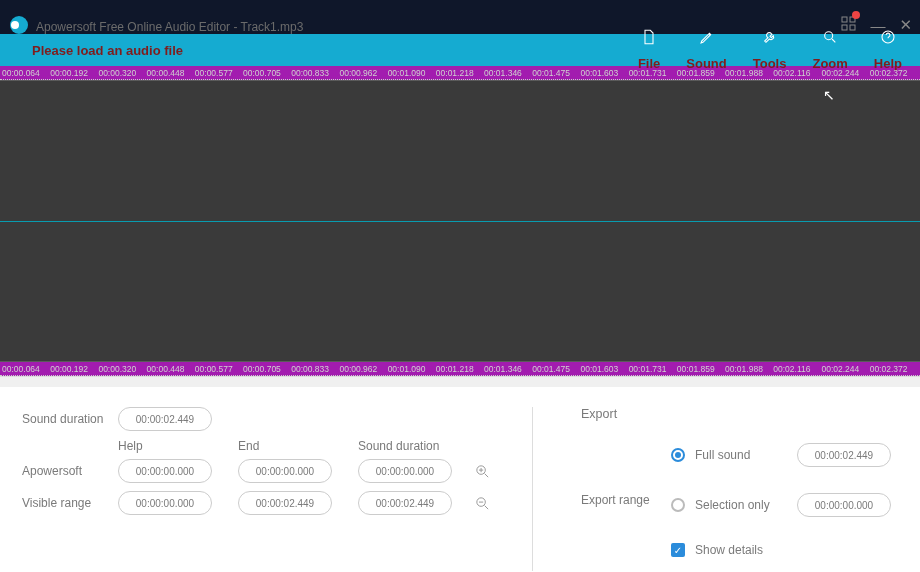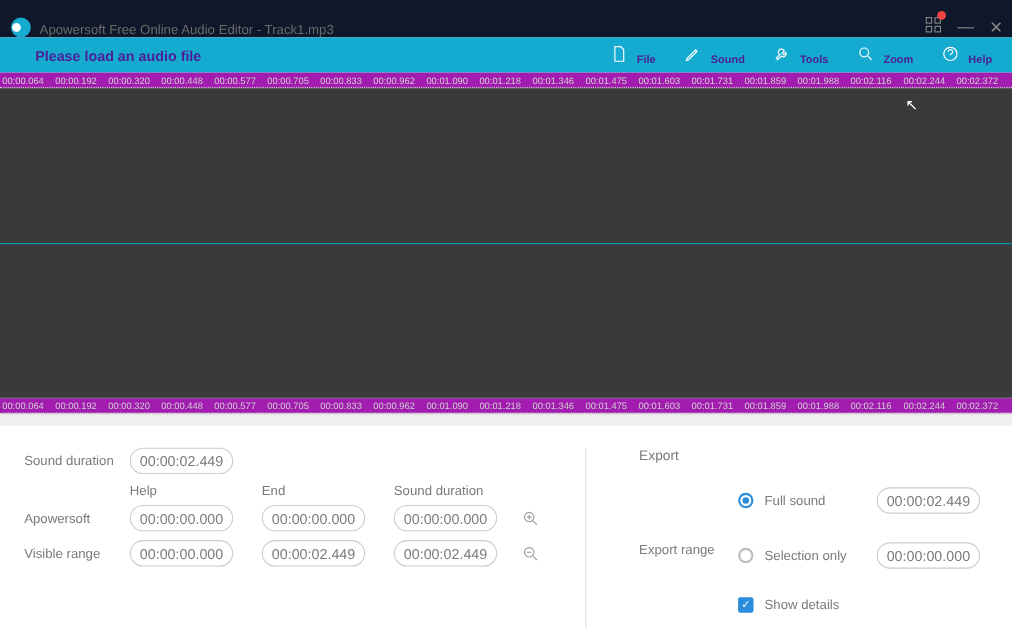--- a/index.html
+++ b/index.html
@@ -9,24 +9,24 @@
 .titlebar { height: 34px; background: #0f172a; display: flex; align-items: flex-end; padding: 0 8px 0 10px; gap: 8px; }
 .logo { width: 18px; height: 18px; border-radius: 50%; background: #15abd1; position: relative; display: flex; align-items: center; justify-content: center; }
 .logo::after { content: ""; position: absolute; width: 8px; height: 8px; border-radius: 50%; background: #fff; left: 1px; top: 5px; }
 .title-text { color: #6b6b6b; font-size: 12px; flex: 1; }
 .win-controls { display: flex; align-items: center; gap: 14px; }
 .apps-icon { position: relative; }
 .apps-icon::after { content: ""; position: absolute; width: 8px; height: 8px; background: #e44; border-radius: 50%; top: -5px; right: -4px; }
 .win-btn { color: #888; font-size: 15px; cursor: pointer; }
 
 
-.toolbar { height: 32px; background: #15abd1; display: flex; align-items: center; padding: 0 18px 0 22px; gap: 10px; color: #4c1d95; }
+.toolbar { height: 32px; background: #15abd1; display: flex; align-items: center; padding: 0 18px 0 22px; gap: 10px; color: #7f1d1d; }
 .toolbar-left { display: flex; align-items: center; gap: 10px; font-size: 13px; font-weight: 600; }
 .toolbar-right { margin-left: auto; display: flex; align-items: center; gap: 26px; }
-.tb-item { display: flex; align-items: flex-end; gap: 8px; font-size: 10px; font-weight: 600; cursor: pointer; }
+.tb-item { display: flex; align-items: center; gap: 8px; font-size: 13px; font-weight: 600; cursor: pointer; flex-direction: column; }
 .tb-item svg { width: 16px; height: 16px; stroke: #fff; fill: none; stroke-width: 1.6; }
 
 
 .ruler { height: 14px; background: #a21caf; border-bottom: 1px dotted #ccc; display: flex; font-size: 8.5px; color: #d0d0d0; align-items: center; padding: 0 2px; }
 .ruler-tick { flex: 1; text-align: left; white-space: nowrap; }
 
 
 .waveform { height: 282px; background: #3a3a3a; position: relative; }
 .wave-mid { position: absolute; left: 0; right: 0; top: 50%; height: 1px; background: #089baf; }
 .wave-edge-top { position: absolute; left: 0; right: 0; top: 0; height: 1px; background: #5a5a5a; }
@@ -38,21 +38,21 @@
 
 
 .panel { padding: 20px 22px 0 22px; display: flex; gap: 0; }
 .panel-left { width: 510px; padding-right: 10px; }
 .panel-right { flex: 1; border-left: 1px solid #ddd; padding-left: 48px; }
 .sec-title { font-size: 12.5px; color: #7a7a7a; margin-bottom: 22px; }
 .row { display: flex; align-items: center; gap: 0; margin-bottom: 8px; }
 .row-label { width: 96px; font-size: 12px; color: #7a7a7a; }
 .col-headers { display: flex; margin-left: 96px; margin-bottom: 6px; gap: 0; }
 .col-h { width: 120px; font-size: 12px; color: #7a7a7a; }
-.pill { width: 94px; height: 24px; border: 1px solid #ccc; border-radius: 12px; display: flex; align-items: center; justify-content: center; font-size: 13px; color: #7a7a7a; }
+.pill { width: 94px; height: 24px; border: 1px solid #ccc; border-radius: 12px; display: flex; align-items: center; justify-content: center; font-size: 10px; color: #7a7a7a; }
 .pill-cell { width: 120px; }
 .zoom-icon { width: 20px; height: 20px; color: #999; display: flex; align-items: center; justify-content: center; margin-left: -6px; cursor: pointer; }
 .zoom-icon svg { width: 17px; height: 17px; stroke: #999; fill: none; stroke-width: 1.4; }
 
 .ex-row { display: flex; align-items: center; margin-bottom: 14px; }
 .ex-label { width: 90px; font-size: 12px; color: #7a7a7a; }
 .radio-group { display: flex; flex-direction: column; gap: 26px; }
 .radio-line { display: flex; align-items: center; gap: 10px; }
 .radio { width: 14px; height: 14px; border: 2px solid #bbb; border-radius: 50%; display: inline-flex; align-items: center; justify-content: center; }
 .radio.active { border-color: #2b8cdb; }

